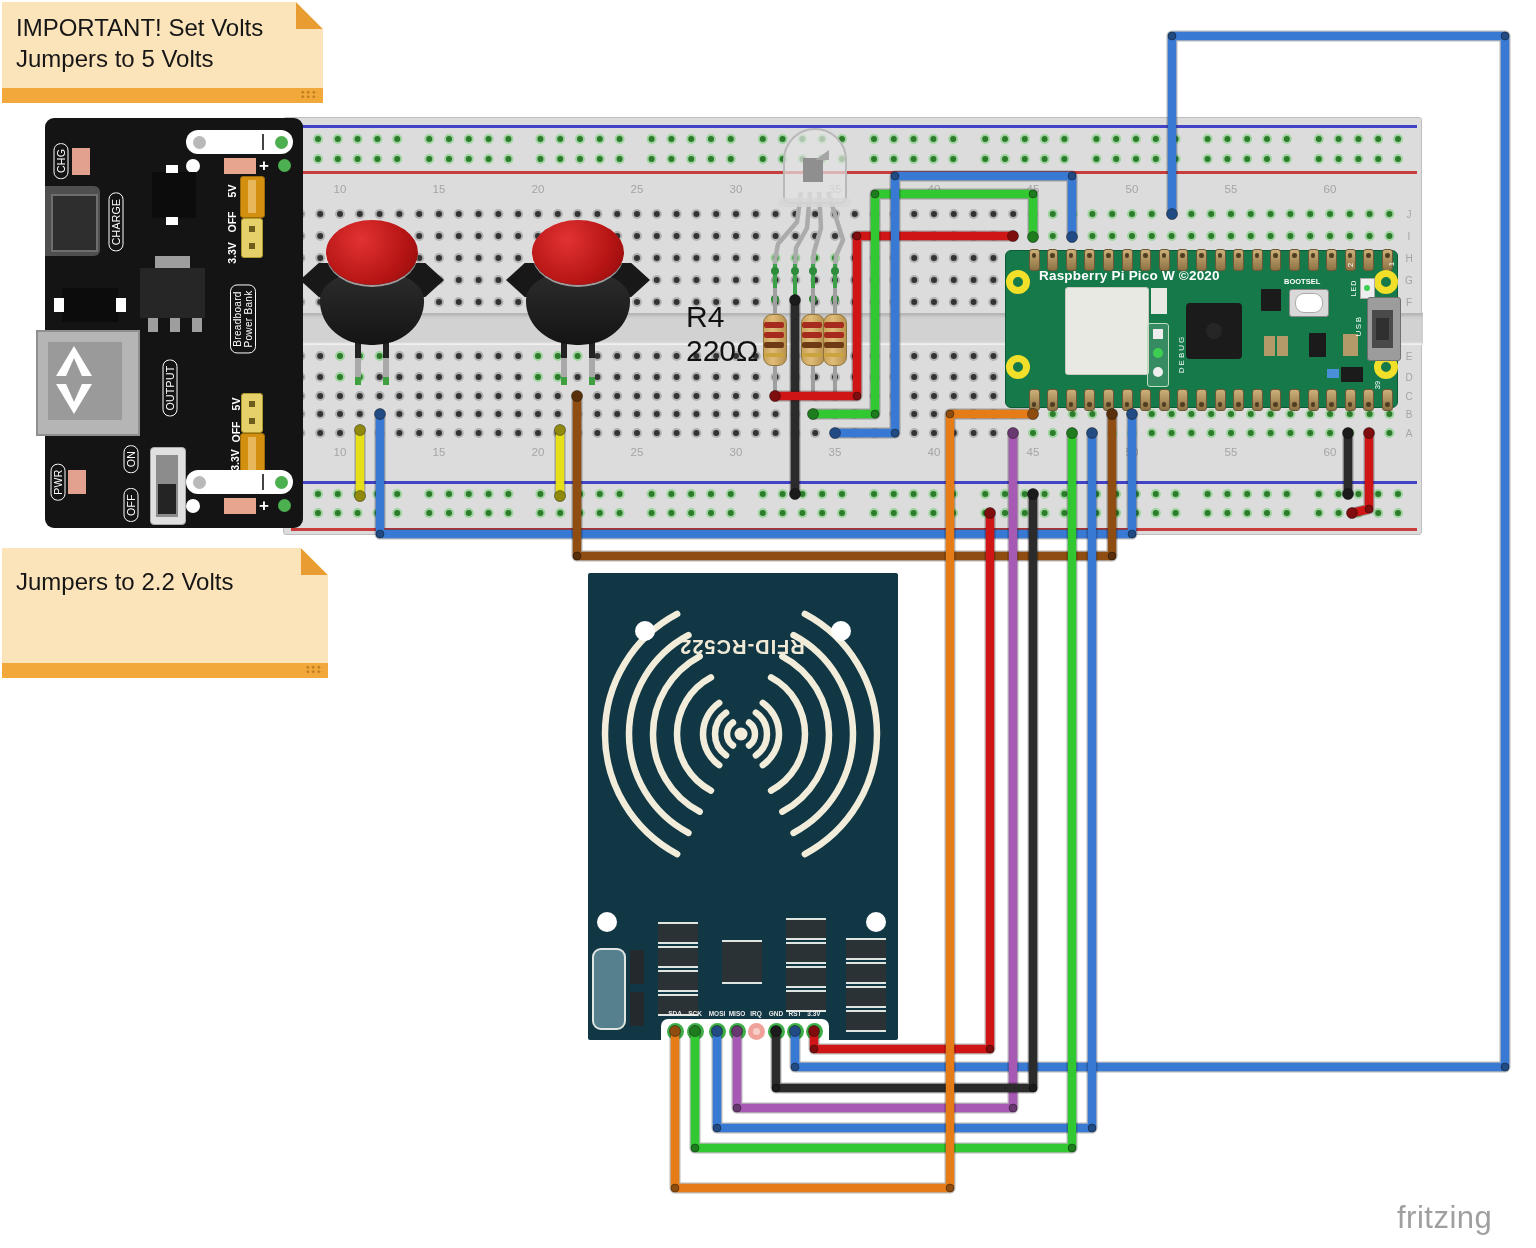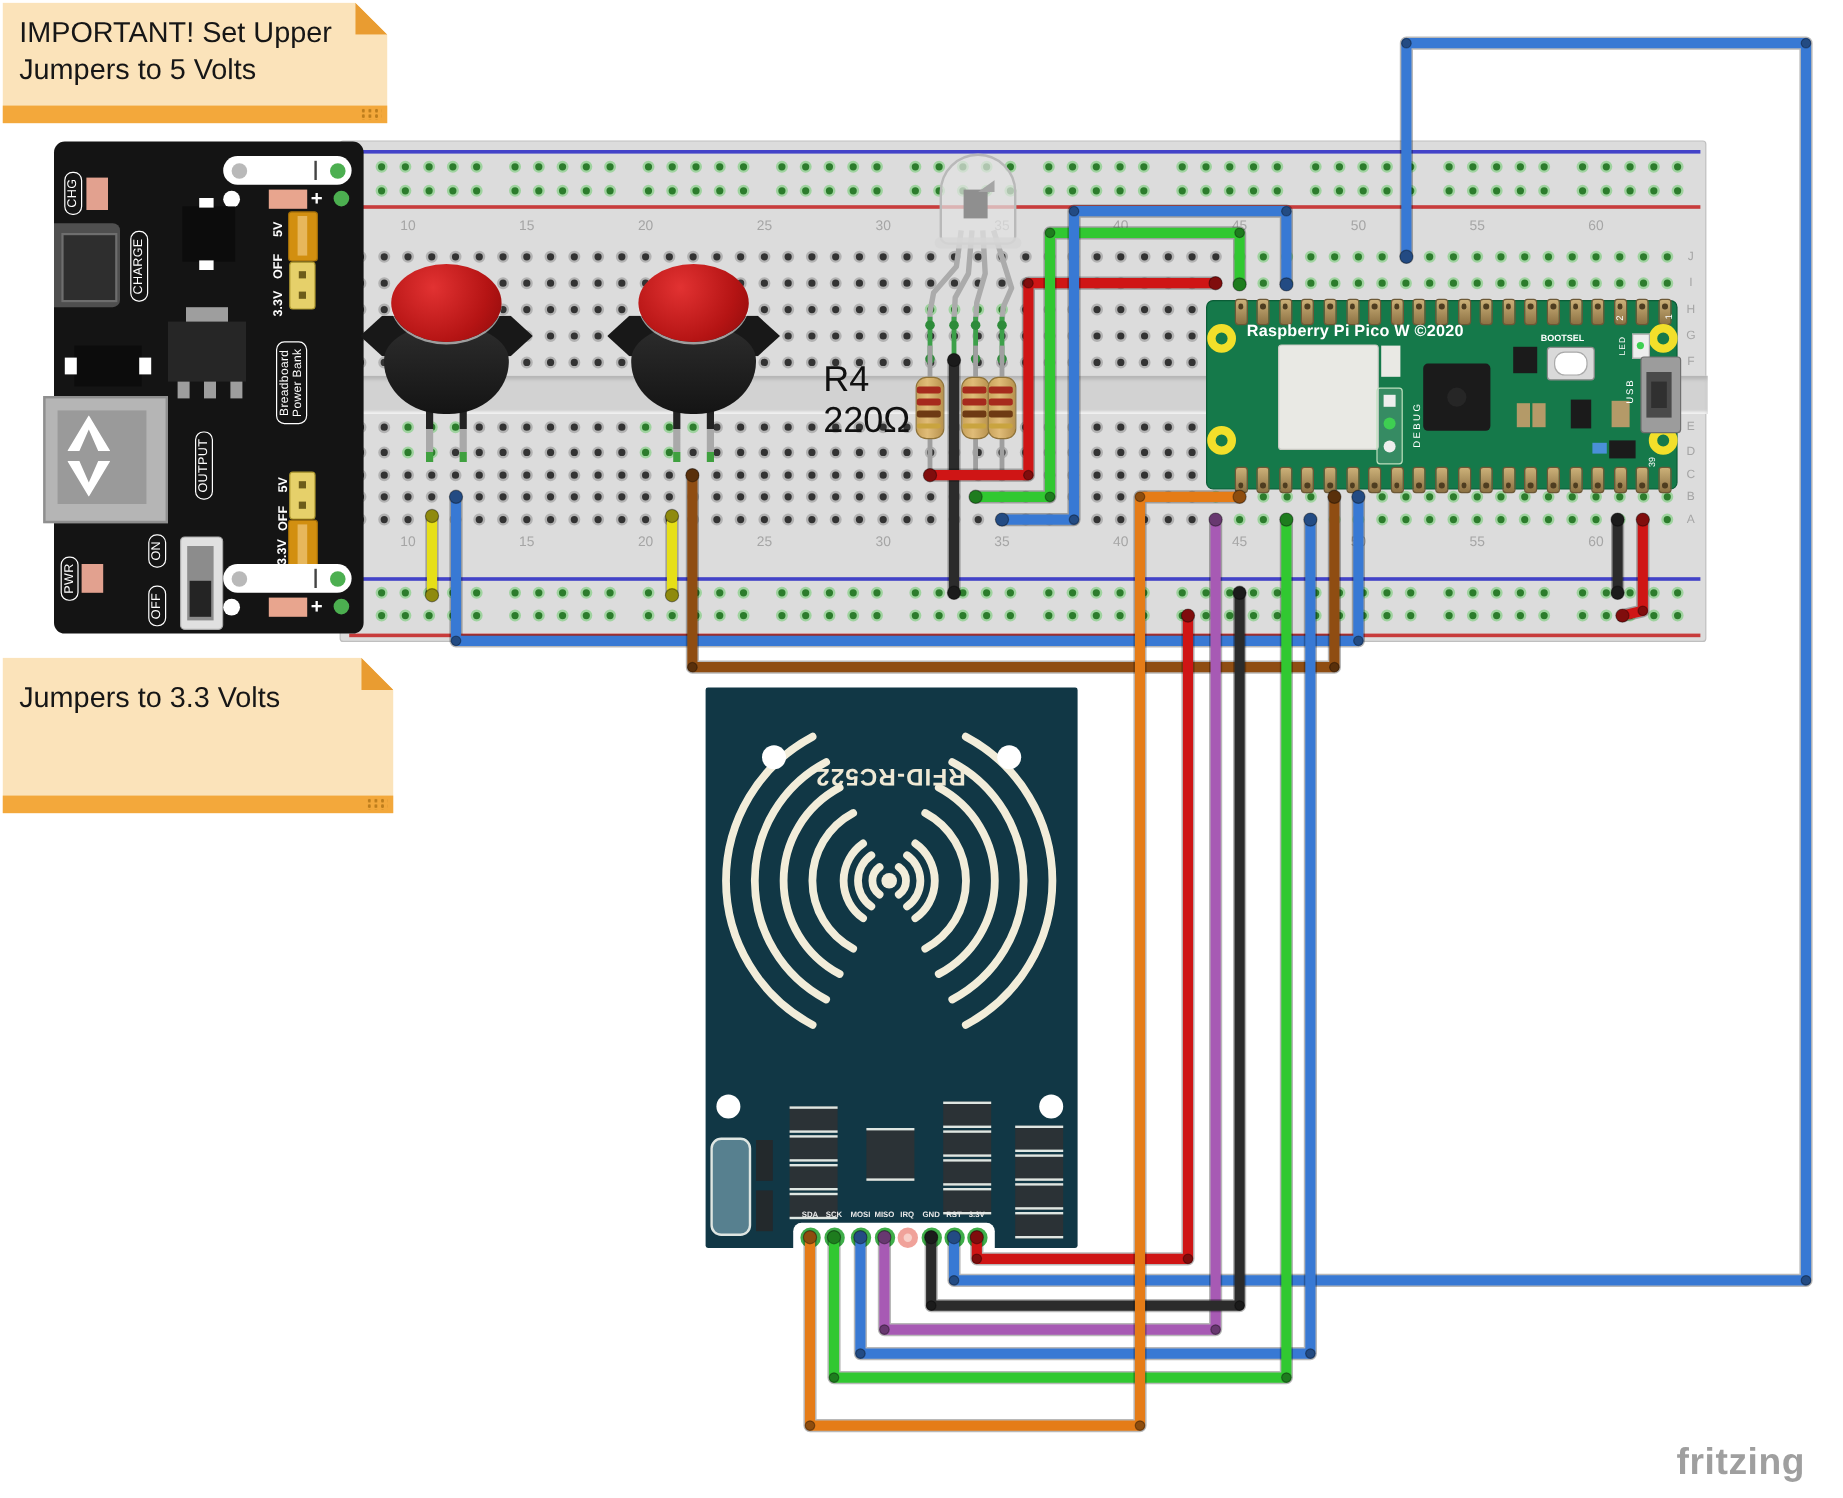--- a/index.html
+++ b/index.html
@@ -1391,30 +1391,30 @@
         <polyline points="1369,433 1369,509 1352,513" fill="none" stroke="rgba(0,0,0,0.28)" stroke-width="11" stroke-linecap="round" stroke-linejoin="round"></polyline>
         <polyline points="1369,433 1369,509 1352,513" fill="none" stroke="#cf1515" stroke-width="8.5" stroke-linecap="round" stroke-linejoin="round"></polyline>
         <circle cx="1369" cy="433" r="5.5" fill="rgb(128,13,13)" stroke="rgba(0,0,0,0.35)" stroke-width="1"></circle>
         <circle cx="1369" cy="509" r="4" fill="rgb(128,13,13)" stroke="rgba(0,0,0,0.35)" stroke-width="1"></circle>
         <circle cx="1352" cy="513" r="5.5" fill="rgb(128,13,13)" stroke="rgba(0,0,0,0.35)" stroke-width="1"></circle>
       </g>
     </svg>
 
   <div class="note" style="left:2px;top:2px;width:321px;height:101px">
     <div class="note-text">
-      <div>IMPORTANT! Set Upper</div>
+      <div>IMPORTANT! Set Volts</div>
       <div>Jumpers to 5 Volts</div>
       </div>
     <div class="note-bar"></div>
     <div class="note-fold"></div>
     <div class="note-grip"></div>
   </div>
   <div class="note" style="left:2px;top:548px;width:326px;height:130px">
     <div class="note-text" style="top:18px">
-      <div>Jumpers to 3.3 Volts</div>
+      <div>Jumpers to 2.2 Volts</div>
       </div>
     <div class="note-bar"></div>
     <div class="note-fold"></div>
     <div class="note-grip"></div>
   </div>
 
-  <div class="abs" style="left:1397px;top:1200px;font-size:31px;font-weight:bold;color:#9f9f9f;letter-spacing:.5px">fritzing</div>
+  <div class="abs" style="left:1397px;top:1200px;font-size:31px;font-weight:normal;color:#9f9f9f;letter-spacing:.5px">fritzing</div>
 </div>
 
 </body></html>

